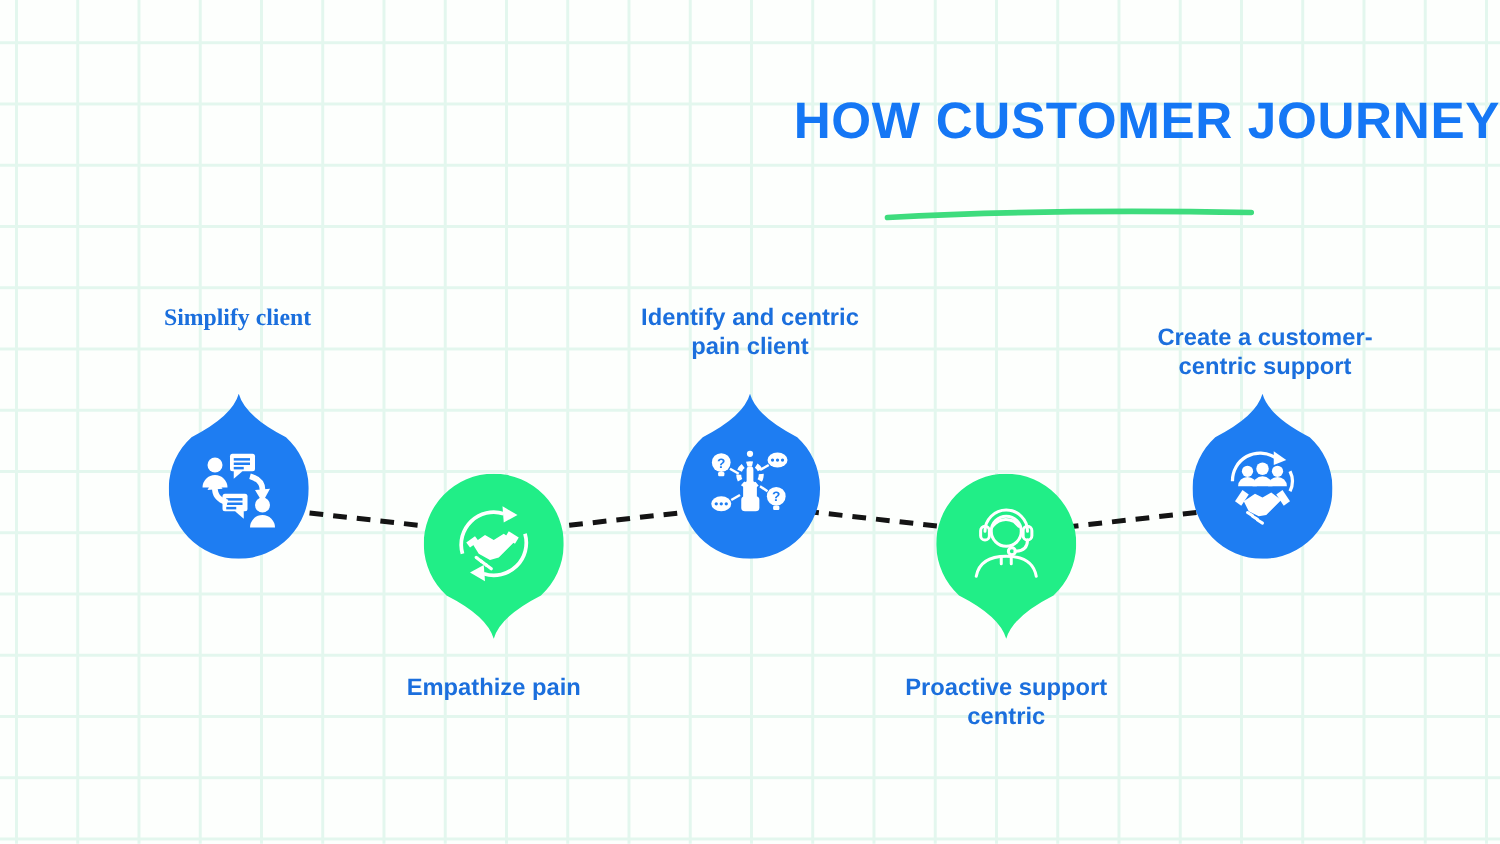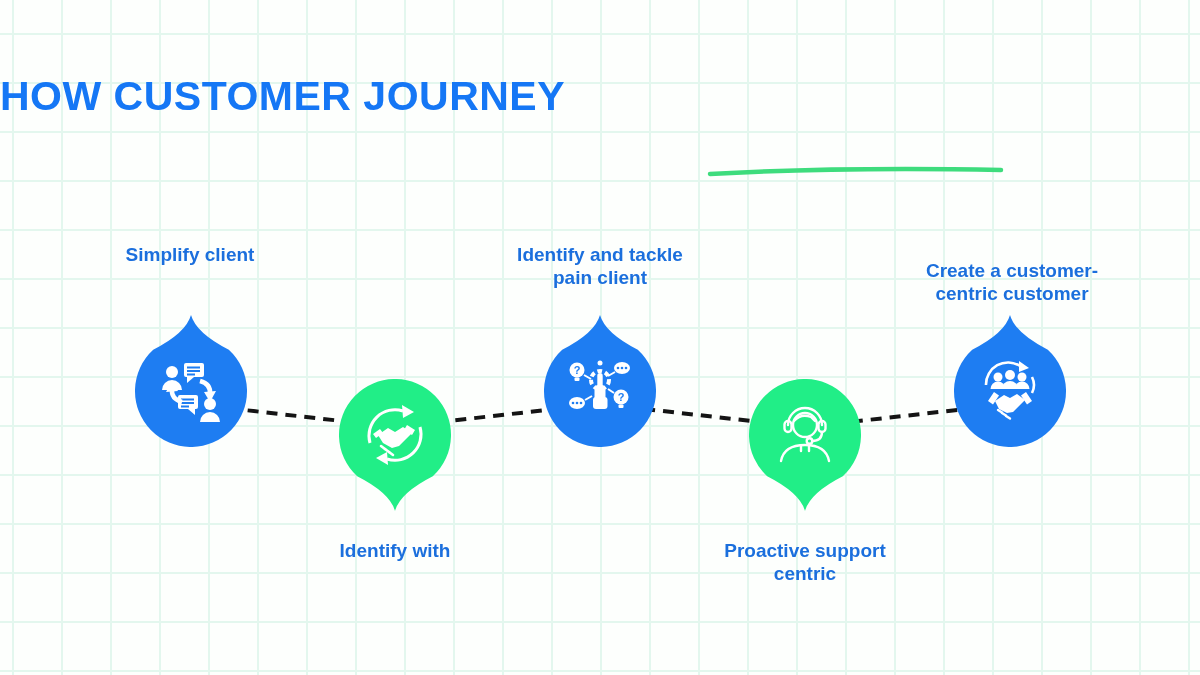--- a/index.html
+++ b/index.html
@@ -10,38 +10,38 @@
     background-color:#fdfffd;
     background-image:
       linear-gradient(#e3f7ee 2px, transparent 2px),
       linear-gradient(90deg, #e3f7ee 2px, transparent 2px);
     background-size:49px 49px;
     background-position:12px 33px;
     font-family:"Liberation Sans", sans-serif;
   }
   .title{
     position:absolute;top:72px;left:0;right:0;
-    text-align:left;
+    text-align:right;
     font-weight:bold;
     font-size:41px;
     line-height:49px;
     letter-spacing:0.5px;
     color:#1577f5;
   }
   .underline-svg{position:absolute;left:706px;top:165px;}
   .step-label{
     position:absolute;
     width:240px;
     text-align:center;
     font-weight:bold;
     font-size:19px;
     line-height:23px;
     color:#1b6fdd;
   }
-  .lbl-1{left:70px;top:243px;}
+  .lbl-1{left:70px;top:243px;font-family:Liberation Serif, serif;}
   .lbl-2{left:275px;top:539px;}
   .lbl-3{left:480px;top:243px;}
   .lbl-4{left:685px;top:539px;}
   .lbl-5{left:892px;top:233px;margin-top:26px;}
   .marker{position:absolute;}
   .mk-1{left:135px;top:313px;}
   .mk-2{left:339px;top:379px;}
   .mk-3{left:544px;top:313px;}
   .mk-4{left:749px;top:379px;}
   .mk-5{left:954px;top:313px;}
@@ -60,33 +60,33 @@
   </svg>
 
   <svg class="connector-layer" width="1200" height="675">
     <polyline points="191,404 395,427 600,404 805,427 1010,404" fill="none" stroke-width="4" stroke-dasharray="11 8" stroke="#141414"></polyline>
   </svg>
 
   <div class="step-label lbl-1">
     <div>Simplify client</div>
   </div>
   <div class="step-label lbl-2">
-    <div>Identify with</div>
+    <div>Empathize pain</div>
   </div>
   <div class="step-label lbl-3">
-    <div>Identify and tackle</div>
+    <div>Identify and centric</div>
     <div>pain client</div>
   </div>
   <div class="step-label lbl-4">
     <div>Proactive support</div>
     <div>centric</div>
   </div>
   <div class="step-label lbl-5">
     <div>Create a customer-</div>
-    <div>centric customer</div>
+    <div>centric support</div>
   </div>
 
   <svg class="marker mk-1" width="112" height="134" viewBox="0 0 112 134">
     <path d="M56 2 Q61 20 93.8 36.7 A56 56 0 1 1 18.2 36.7 Q51 20 56 2 Z" fill="#1e7df2"></path>
     <g transform="translate(24,46)">
       <circle cx="13" cy="13" r="6" fill="#fff"></circle>
       <path d="M3 31 a10 10 0 0 1 20 0 z" fill="#fff"></path>
       <rect x="25" y="4" width="20" height="14" rx="2" fill="#fff"></rect>
       <path d="M28 17 v7 l7 -6 z" fill="#fff"></path>
       <rect x="28" y="7.5" width="13" height="2" fill="#1e7df2"></rect>

